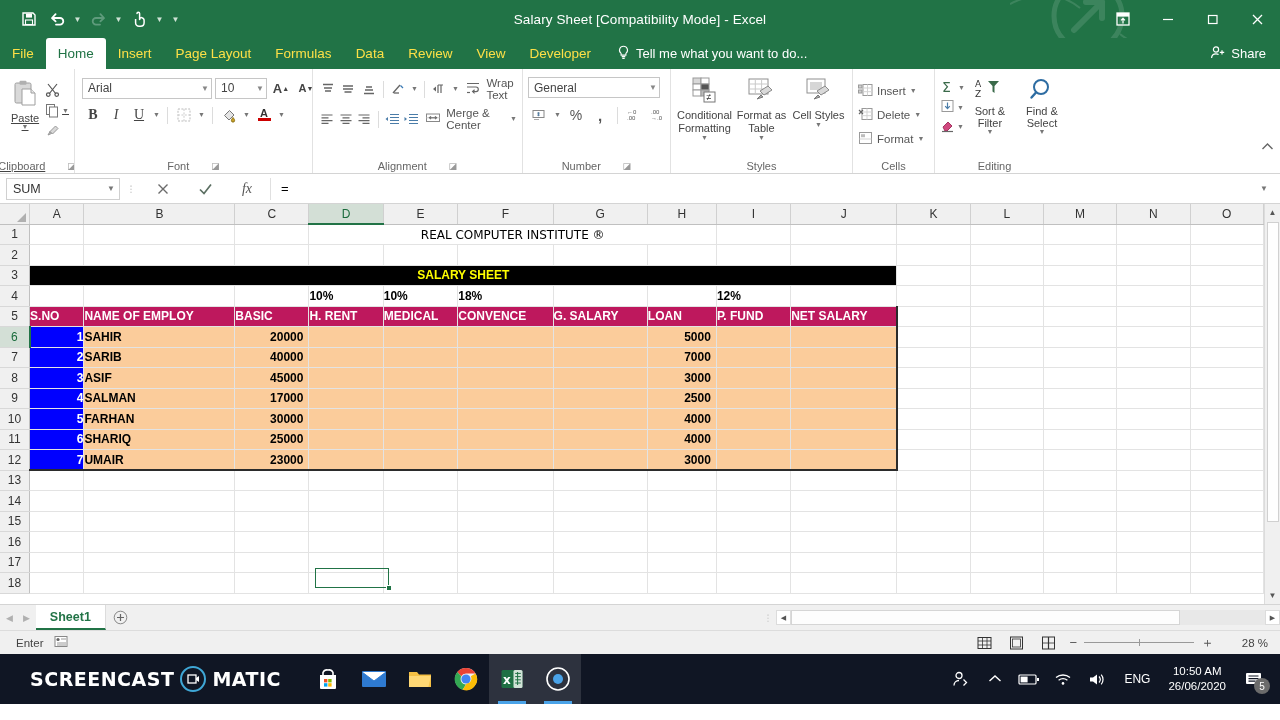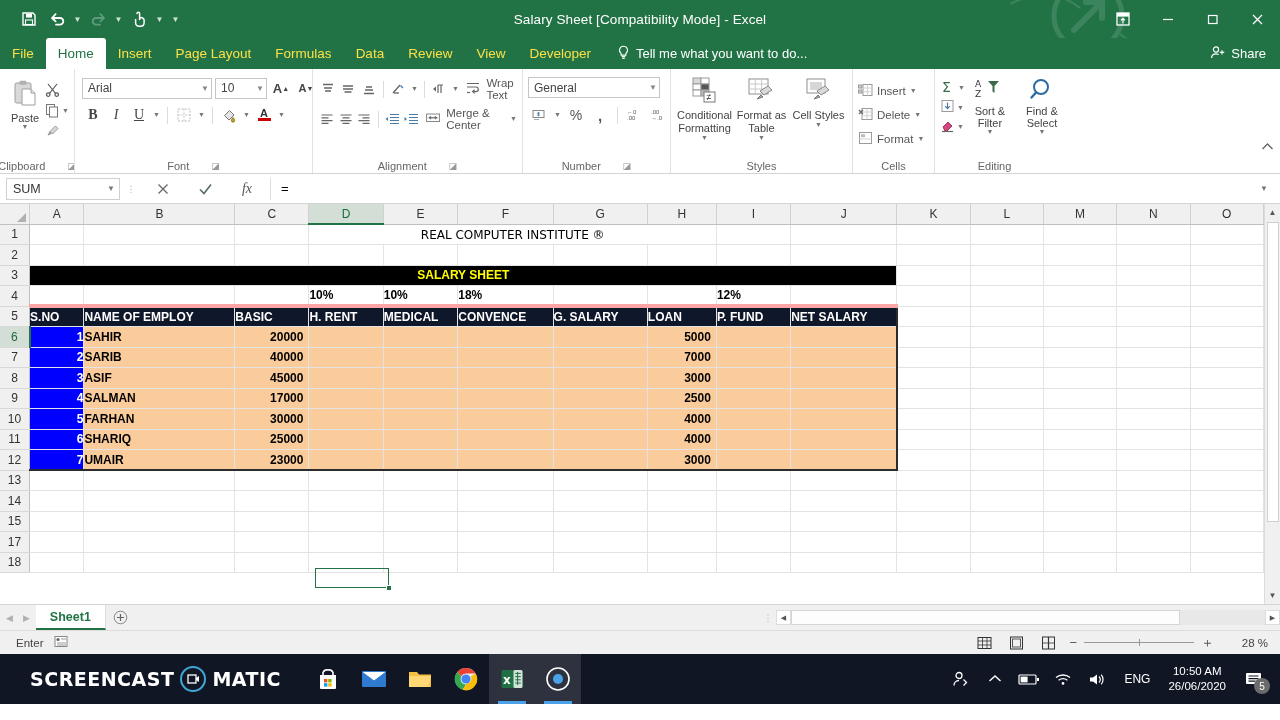--- a/index.html
+++ b/index.html
@@ -75,21 +75,21 @@
   .rgroup { position: relative; display: flex; flex-direction: column; padding: 4px 0 0 0; }
   .rgroup + .rgroup { border-left: 1px solid #e2e2e2; }
   .rg-body { flex: 1; display: flex; align-items: flex-start; padding: 2px 5px 0 5px; }
   .rg-label {
     height: 15px; text-align: center; font-size: 11px; color: #666;
     display:flex; align-items:center; justify-content:center; gap:22px;
   }
   .dlg-launch { font-size: 9px; color: #999; }
 
   
-  .clip { width: 74px; }
+  .clip { width: 74px; text-decoration: underline; }
   .paste-col { display: flex; flex-direction: column; align-items: center; width: 46px; }
   .paste-ico { margin-top: 4px; }
   .paste-lbl { font-size: 11px; color: #444; margin-top: 1px; }
   .tiny-caret { font-size: 7px; color: #777; line-height: 6px; }
   .clip-side { display: flex; flex-direction: column; gap: 3px; padding-top: 6px; }
   .clip-side-row { display: flex; align-items: center; gap: 2px; height: 18px; }
 
   
   .fontg { width: 238px; }
   .fnt-row1 { display: flex; align-items: center; gap: 3px; padding: 2px 0 0 2px; }
@@ -192,23 +192,23 @@
   }
 
   
   .c-title { font-family: "DejaVu Sans", sans-serif; font-size: 19px; color: #000; text-align:center; }
   .c-salary {
     background: #000000; color: #ffff00; font-weight: bold; font-size: 15px;
     text-align: center; font-family: "Liberation Sans", sans-serif;
   }
   .c-pct { font-weight: bold; font-size: 12.5px; text-align: left; padding-right: 4px; color:#000; }
   .c-hdr {
-    background: #0f172a; color: #ffffff; font-weight: bold; font-size: 12.5px;
+    background: #be185d; color: #ffffff; font-weight: bold; font-size: 12.5px;
     text-align: left; padding-left: 4px;
-    border-right: 1px solid #4d1a00; border-bottom: 1px solid #4d1a00; border-top: 4px solid #fca5a5;
+    border-right: 1px solid #4d1a00; border-bottom: 1px solid #4d1a00; border-top: 1px solid #fca5a5;
   }
   .c-sno {
     background: #0000ff; color: #ffffff; font-weight: bold; font-size: 12.5px;
     text-align: right; padding-right: 6px;
     border-right: 1px solid #7a3b13; border-bottom: 1px solid #7a3b13;
   }
   .c-data {
     background: #fbcc9b; color: #000; font-weight: bold; font-size: 12.5px;
     text-align: left; padding-left: 4px;
     border-right: 1px solid #7a3b13; border-bottom: 1px solid #7a3b13;
@@ -1158,20 +1158,38 @@
             <td class="cell"></td>
             <td class="cell"></td>
             <td class="cell"></td>
             <td class="cell"></td>
             <td class="cell"></td>
             <td class="cell"></td>
             <td class="cell"></td>
             <td class="cell"></td>
       </tr>
       <tr>
+        <th class="rowhdr">16</th>
+        <td class="cell"></td>
+            <td class="cell"></td>
+            <td class="cell"></td>
+            <td class="cell"></td>
+            <td class="cell"></td>
+            <td class="cell"></td>
+            <td class="cell"></td>
+            <td class="cell"></td>
+            <td class="cell"></td>
+            <td class="cell"></td>
+            <td class="cell"></td>
+            <td class="cell"></td>
+            <td class="cell"></td>
+            <td class="cell"></td>
+            <td class="cell"></td>
+      </tr>
+      <tr>
         <th class="rowhdr">17</th>
         <td class="cell"></td>
             <td class="cell"></td>
             <td class="cell"></td>
             <td class="cell"></td>
             <td class="cell"></td>
             <td class="cell"></td>
             <td class="cell"></td>
             <td class="cell"></td>
             <td class="cell"></td>

